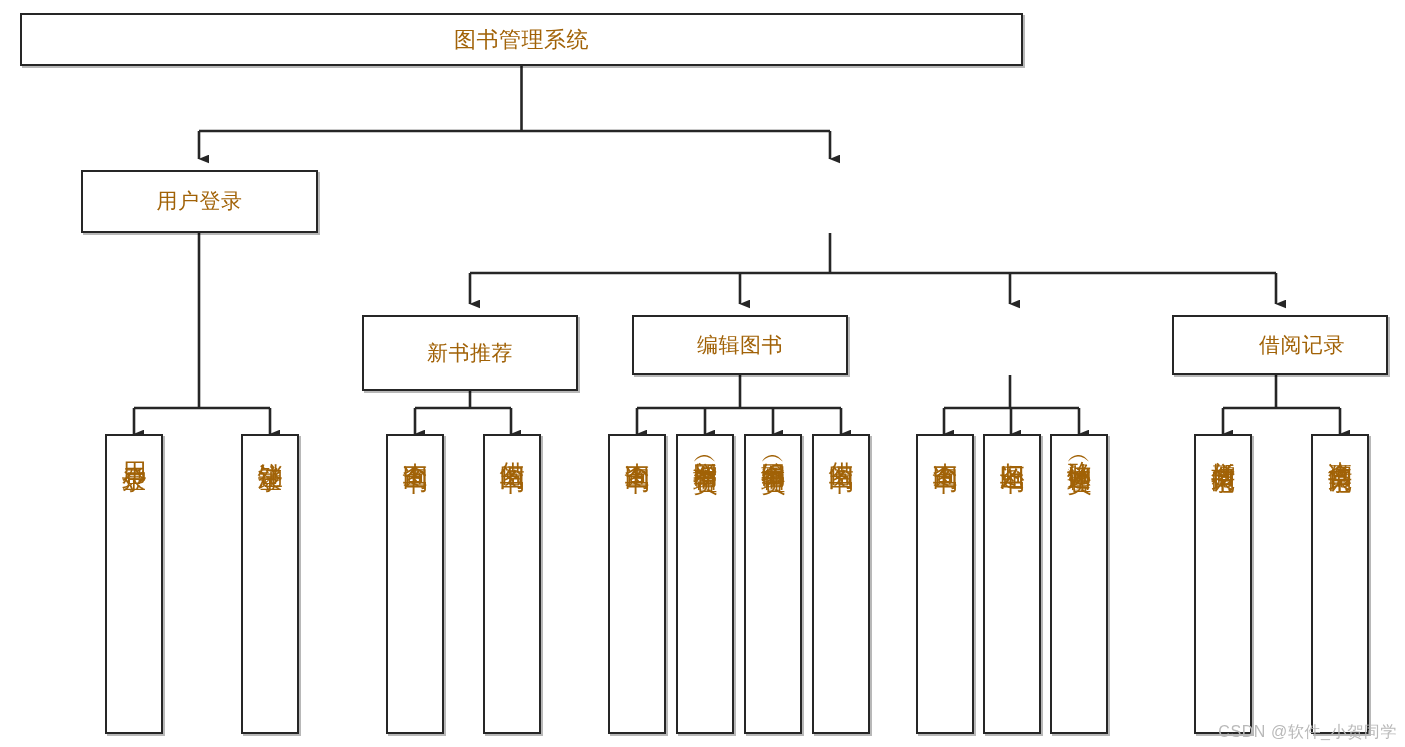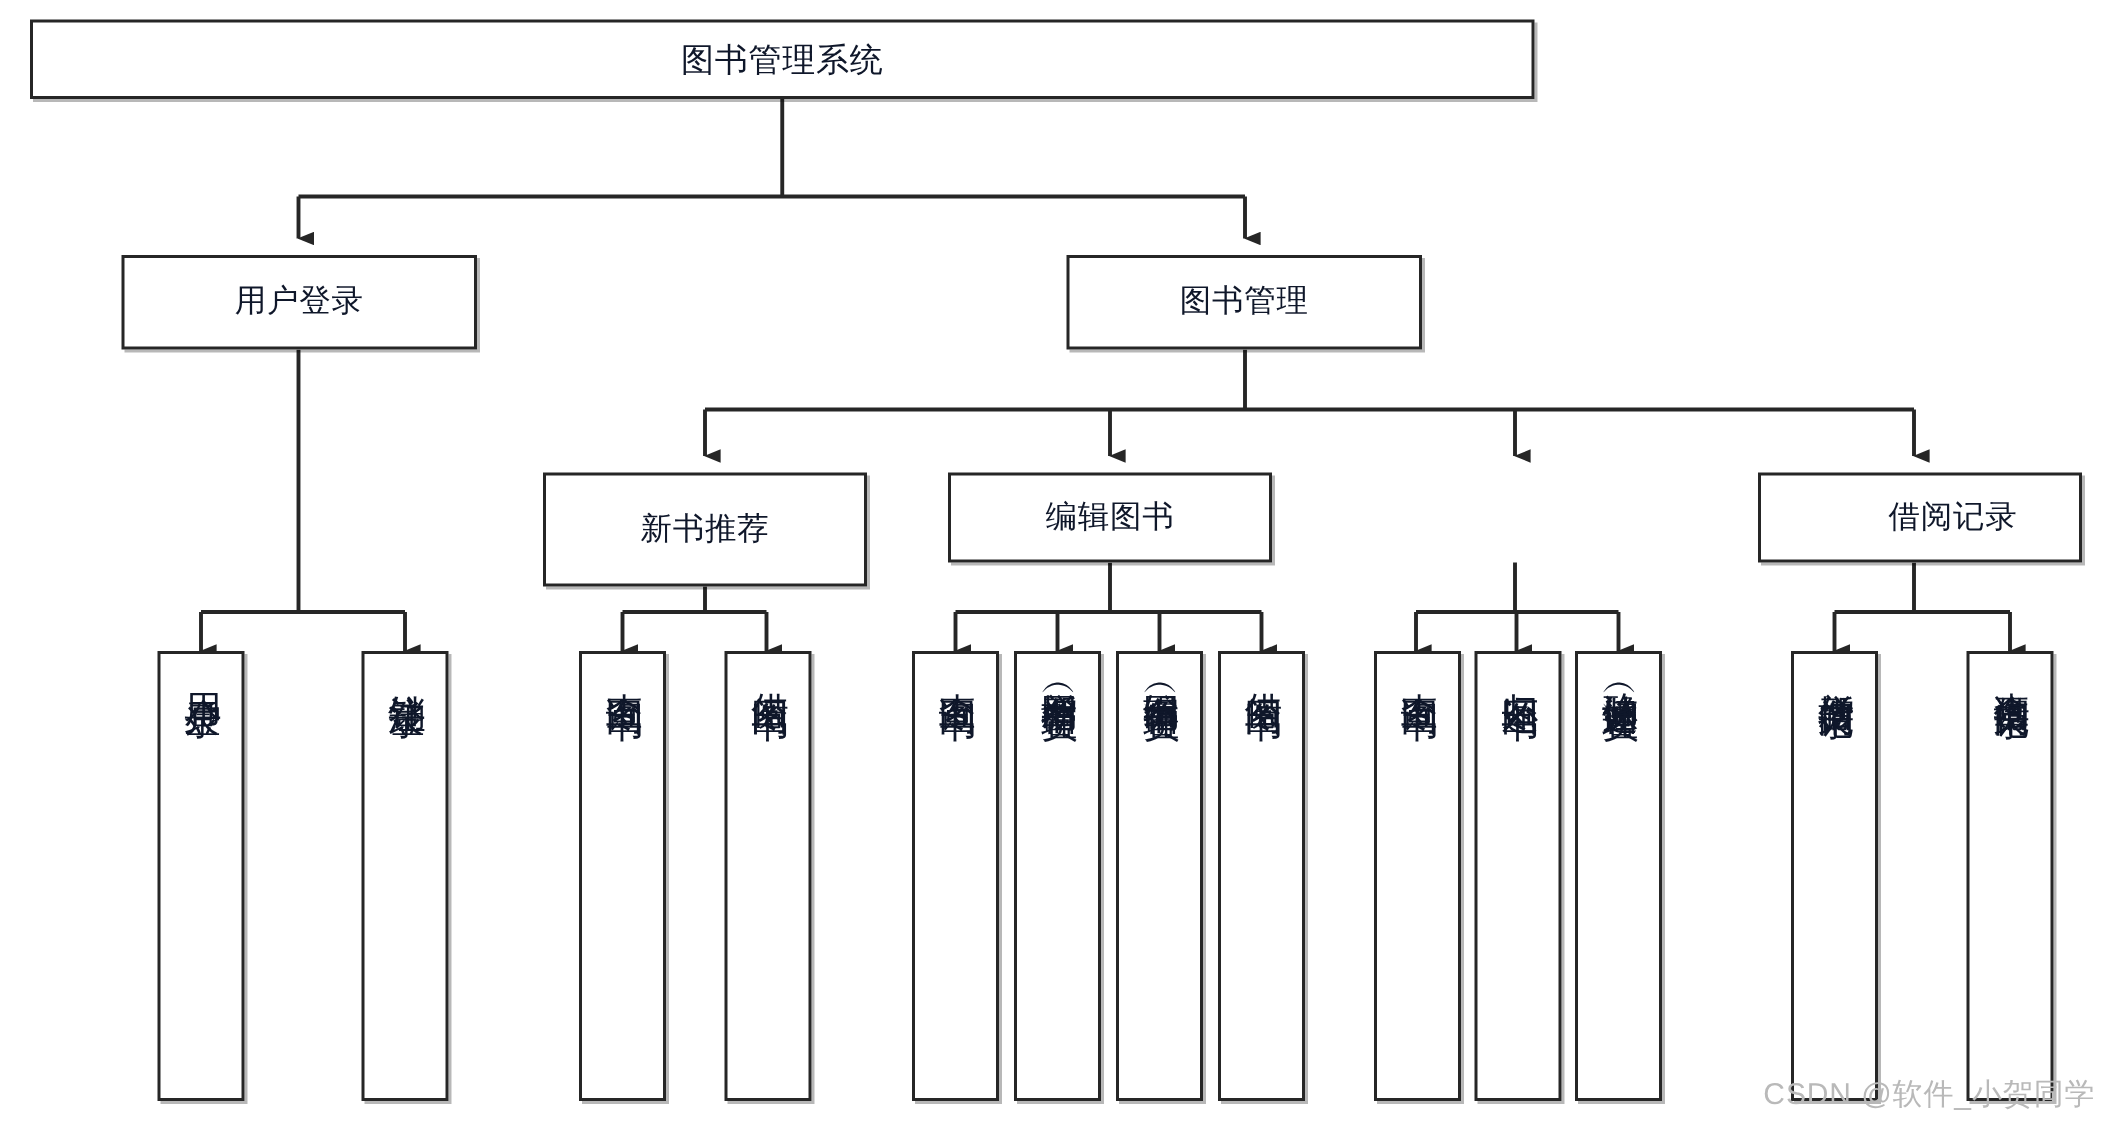--- a/index.html
+++ b/index.html
@@ -31,21 +31,21 @@
     box-sizing: border-box;
     background: #ffffff;
     border: 2.4px solid #262626;
     box-shadow: 2px 2px 0 rgba(0,0,0,0.28);
     display: flex;
     align-items: center;
     justify-content: center;
     overflow: hidden;
   }
   .node-label {
-    color: #0f172a;
+    color: #a16207;
     line-height: 1.18;
     white-space: nowrap;
     text-align: center;
   }
   
   .node-h .node-label {
     font-size: 21px;
     letter-spacing: 0.5px;
   }
   .node-root .node-label {
@@ -70,21 +70,21 @@
     letter-spacing: 1.5px;
   }
   .node-v.leaf-mid .node-label {
     font-size: 24px;
     letter-spacing: 2px;
   }
   #watermark {
     position: absolute;
     right: 8px;
     bottom: 4px;
-    font-size: 20px;
+    font-size: 16px;
     color: #b9b9b9;
     letter-spacing: 0.6px;
     white-space: nowrap;
     font-family: "Liberation Sans", "DejaVu Sans", sans-serif;
   }
 </style>
 </head>
 <body>
 
 <div id="diagram-root">
@@ -158,23 +158,20 @@
   </svg>
 
   <div class="node-box node-h node-root" style="left:20px; top:13px; width:1003px; height:53px;">
     <span class="node-label">图书管理系统</span>
   </div>
 
   <div class="node-box node-h" style="left:81px; top:170px; width:237px; height:63px;">
     <span class="node-label">用户登录</span>
   </div>
 
-  <div class="node-box node-h" style="left:711px; top:170px; width:237px; height:63px;">
-    <span class="node-label">图书管理</span>
-  </div>
 
   <div class="node-box node-h" style="left:362px; top:315px; width:216px; height:76px;">
     <span class="node-label">新书推荐</span>
   </div>
 
   <div class="node-box node-h" style="left:632px; top:315px; width:216px; height:60px;">
     <span class="node-label">编辑图书</span>
   </div>
 
 

